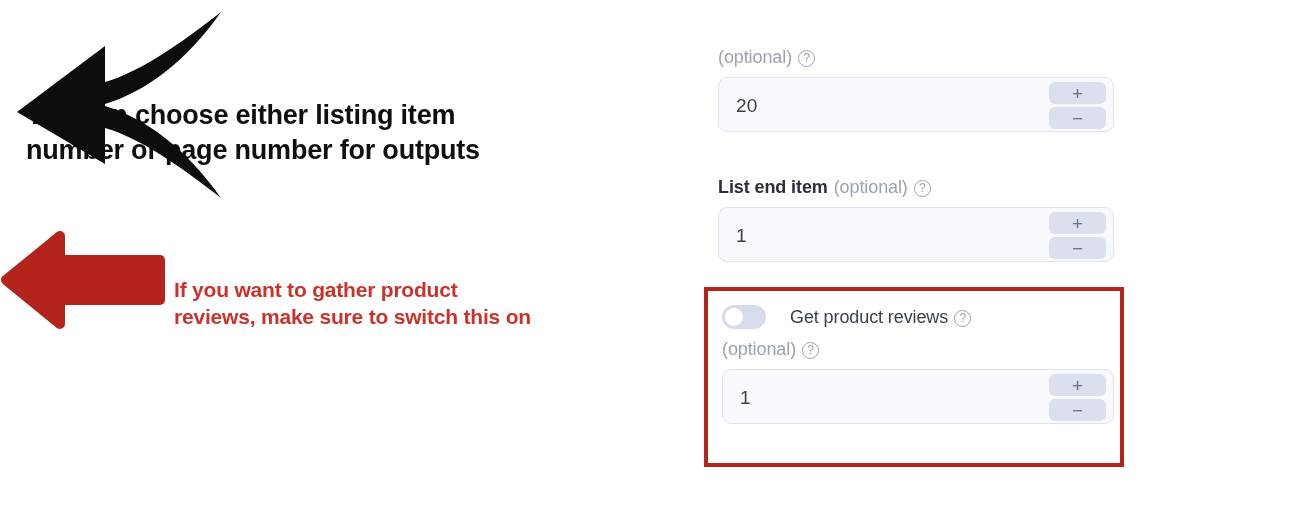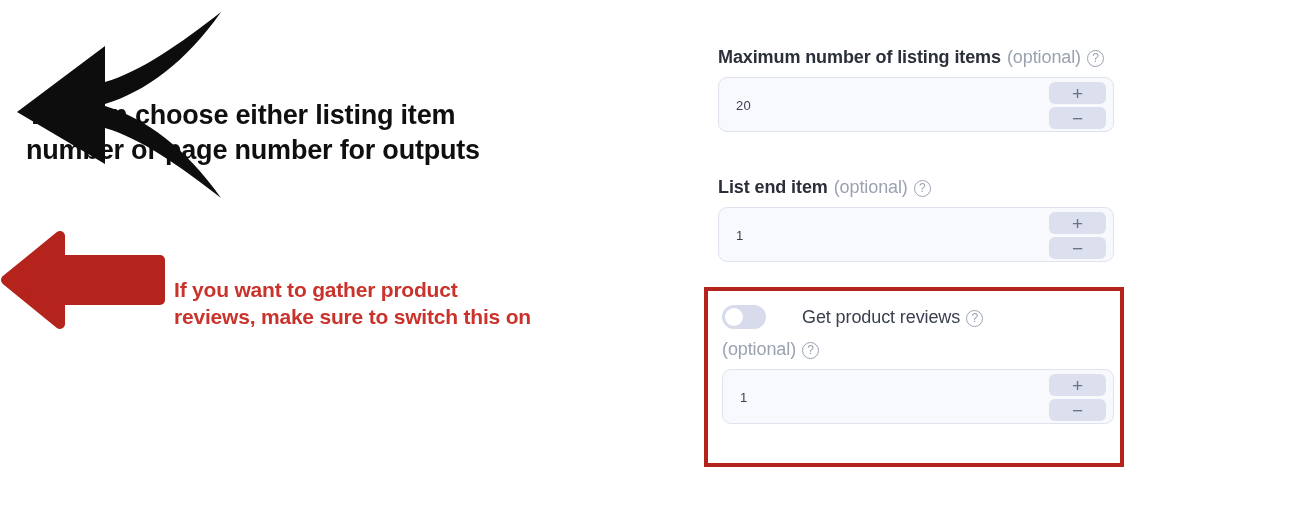--- a/index.html
+++ b/index.html
@@ -117,21 +117,21 @@
     border: 1px solid #dfe3ee;
     border-radius: 9px;
     box-sizing: border-box;
   }
   .number-value {
     position: absolute;
     left: 17px;
     top: 0;
     height: 55px;
     line-height: 55px;
-    font-size: 13px;
+    font-size: 19px;
     color: #3a4050;
     letter-spacing: 0.2px;
   }
   .stepper {
     position: absolute;
     right: 7px;
     top: 4px;
     width: 57px;
     height: 47px;
     display: flex;
@@ -188,21 +188,21 @@
   .toggle-knob {
     position: absolute;
     left: 3px;
     top: 3px;
     width: 18px;
     height: 18px;
     border-radius: 50%;
     background: #ffffff;
   }
   .toggle-label {
-    margin-left: 36px;
+    margin-left: 24px;
     font-size: 18px;
     color: #3a4050;
     letter-spacing: -0.1px;
     display: flex;
     align-items: center;
     gap: 6px;
     white-space: nowrap;
   }
 </style>
 </head>
@@ -241,21 +241,20 @@
       L 60 94
       Z
     " stroke="#b5241c" stroke-width="10" stroke-linejoin="round"></path>
   </svg>
 </div>
 
 <div id="form-panel">
 
   <div class="field-block" id="field-max-items">
     <div class="field-label">
-      <span class="label-main">Maximum number of listing items</span>
       <span class="label-optional">(optional)</span>
       <span class="help-icon">?</span>
     </div>
     <div class="number-input">
       <span class="number-value">20</span>
       <div class="stepper">
         <div class="stepper-btn">+</div>
         <div class="stepper-btn">−</div>
       </div>
     </div>

